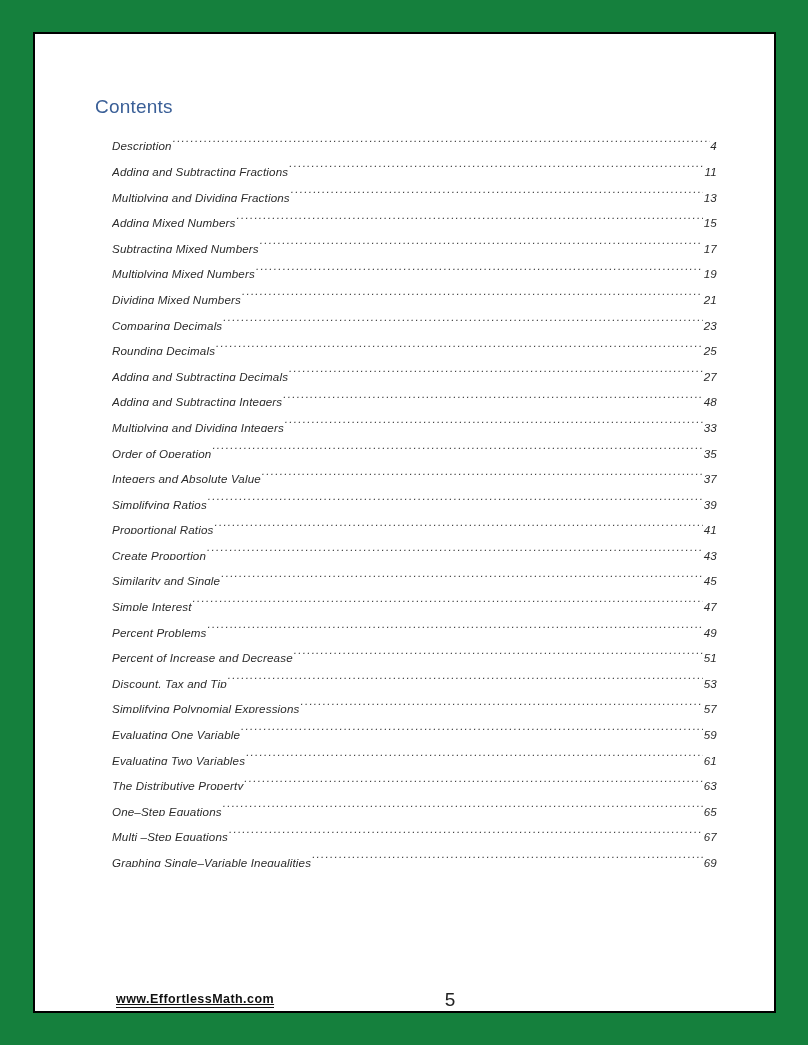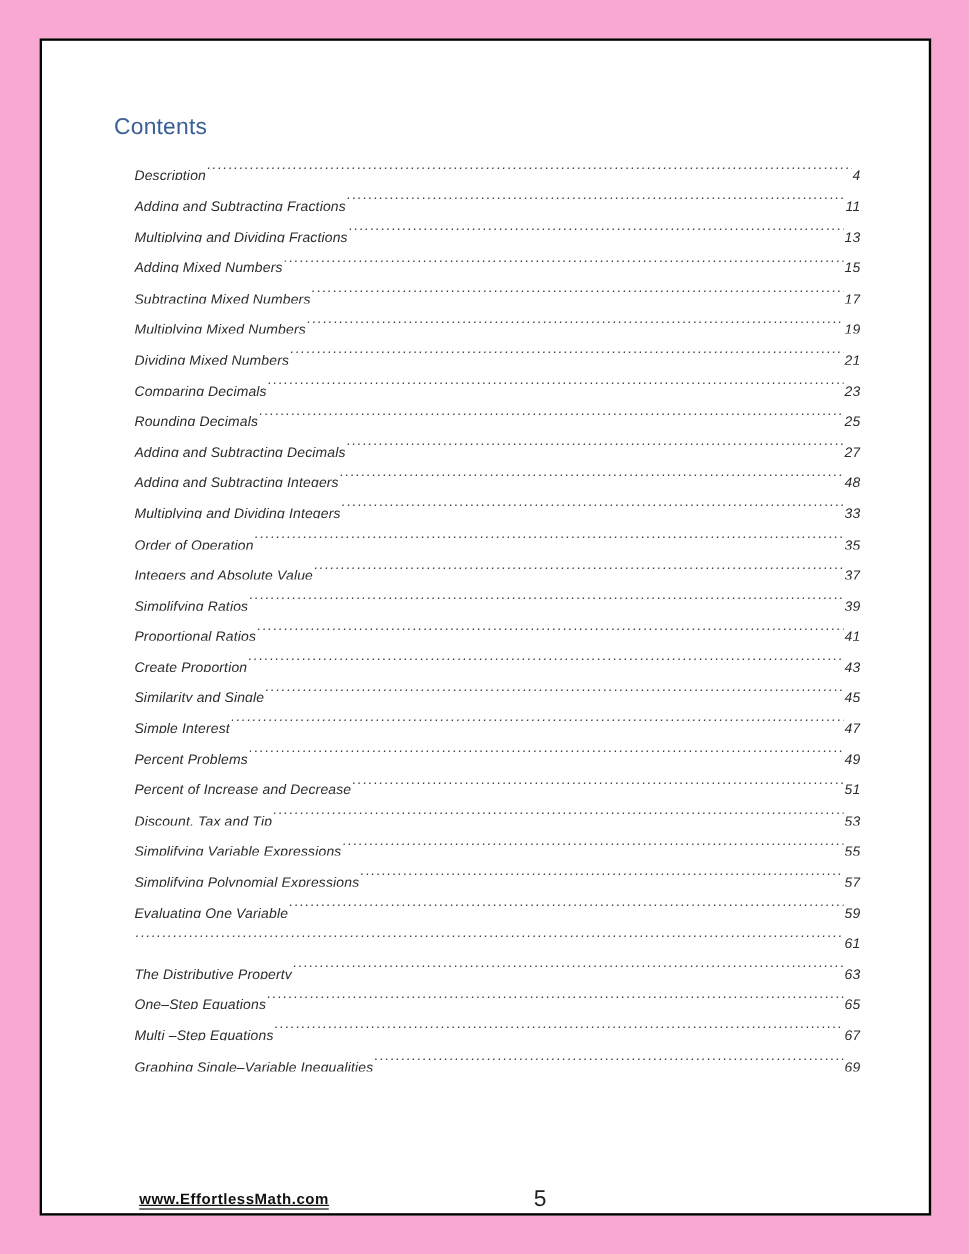--- a/index.html
+++ b/index.html
@@ -16,21 +16,21 @@
     overflow: hidden;
   }
 
   
   #page-sheet {
     position: absolute;
     left: 0;
     top: 0;
     width: 808px;
     height: 1045px;
-    background: #f9a8d4;
+    background: #15803d;
   }
 
   #page-border {
     position: absolute;
     left: 33px;
     top: 32px;
     width: 743px;
     height: 981px;
     border: 2px solid #000000;
     box-sizing: border-box;
@@ -254,35 +254,31 @@
             <span class="toc-title">Percent of Increase and Decrease</span>
             <span class="toc-dots"></span>
             <span class="toc-page">51</span>
           </li>
           <li class="toc-entry">
             <span class="toc-title">Discount, Tax and Tip</span>
             <span class="toc-dots"></span>
             <span class="toc-page">53</span>
           </li>
           <li class="toc-entry">
-            <span class="toc-title">Simplifying Variable Expressions</span>
-            <span class="toc-dots"></span>
-            <span class="toc-page">55</span>
-          </li>
-          <li class="toc-entry">
             <span class="toc-title">Simplifying Polynomial Expressions</span>
             <span class="toc-dots"></span>
             <span class="toc-page">57</span>
           </li>
           <li class="toc-entry">
             <span class="toc-title">Evaluating One Variable</span>
             <span class="toc-dots"></span>
             <span class="toc-page">59</span>
           </li>
           <li class="toc-entry">
+            <span class="toc-title">Evaluating Two Variables</span>
             <span class="toc-dots"></span>
             <span class="toc-page">61</span>
           </li>
           <li class="toc-entry">
             <span class="toc-title">The Distributive Property</span>
             <span class="toc-dots"></span>
             <span class="toc-page">63</span>
           </li>
           <li class="toc-entry">
             <span class="toc-title">One–Step Equations</span>

